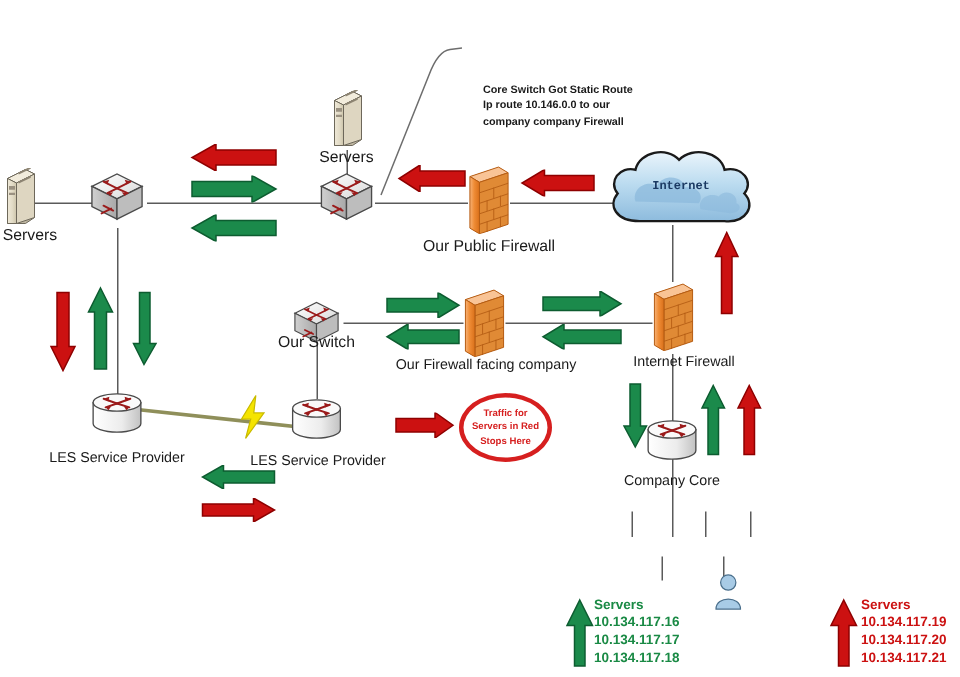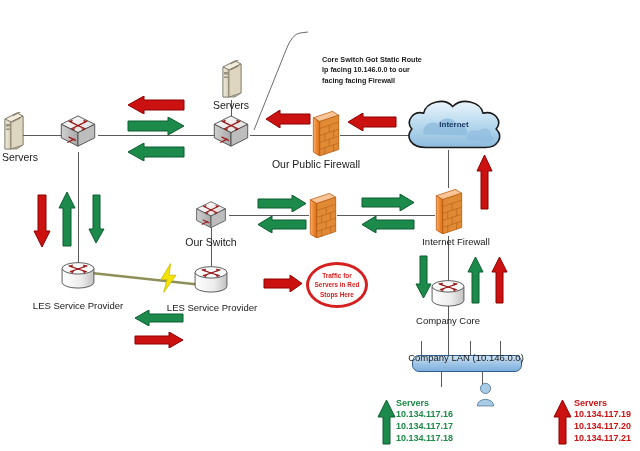--- a/index.html
+++ b/index.html
@@ -250,22 +250,22 @@
       </symbol>
     </defs>
   </svg>
 
 
   <svg class="abs" style="left:180px; top:24px; width:240px; height:110px;">
     <path d="M128 8 L120 9 Q112 10 106 26 L74 106" fill="none" stroke="#6d6d6d" stroke-width="1"></path>
   </svg>
   <div class="abs callout-text" style="left:322px; top:31px;margin-top:24px;">
     <div>Core Switch Got Static Route</div>
-    <div>Ip facing 10.146.0.0 to our</div>
-    <div>facing facing Firewall</div>
+    <div>Ip route 10.146.0.0 to our</div>
+    <div>company company Firewall</div>
   </div>
 
   <div class="abs line-h" style="left:22px; top:135px; width:42px;"></div>
 
   <div class="abs line-h" style="left:98px; top:135px; width:118px;"></div>
 
   <div class="abs line-h" style="left:250px; top:135px; width:62px;"></div>
 
   <div class="abs line-h" style="left:340px; top:135px; width:70px;"></div>
 
@@ -319,41 +319,42 @@
     <svg class="switch" viewBox="0 0 60 56">
         <use href="#ico-switch"></use>
       </svg>
   </div>
 
   <div class="abs" style="left:312px; top:110px;">
     <svg class="firewall" viewBox="0 0 44 72">
         <use href="#ico-firewall"></use>
       </svg>
   </div>
-  <div class="abs node-label" style="left:264px; top:158px; width:104px;text-align:center;">Our Public Firewall</div>
-
-  <div class="abs cloud" style="left:400px; top:96px;">
+  <div class="abs node-label" style="left:274px; top:158px; width:104px;text-align:center;">Our Public Firewall</div>
+
+  <div class="abs cloud" style="left:400px; top:96px;font-family:Liberation Mono, monospace;">
     <svg width="108" height="62" viewBox="0 0 160 94">
         <use href="#ico-cloud"></use>
       </svg>
     <div class="cloud-label">Internet</div>
   </div>
 
   <div class="abs" style="left:194px; top:200px;">
     <svg style="width:34px;height:31px" viewBox="0 0 60 56">
         <use href="#ico-switch"></use>
       </svg>
   </div>
-  <div class="abs node-label" style="left:177px; top:236px; width:68px;">Our Switch</div>
+  <div class="abs node-label" style="left:177px; top:222px; width:68px;">Our Switch</div>
 
   <div class="abs" style="left:309px; top:192px;">
     <svg class="firewall" viewBox="0 0 44 72">
         <use href="#ico-firewall"></use>
       </svg>
   </div>
+  <div class="abs node-label" style="left:258px; top:238px; width:132px; font-size:9.5px;">Our Firewall facing company</div>
 
   <div class="abs" style="left:435px; top:188px;">
     <svg class="firewall" viewBox="0 0 44 72">
         <use href="#ico-firewall"></use>
       </svg>
   </div>
   <div class="abs node-label" style="left:405px; top:236px; width:102px; font-size:9.5px;">Internet Firewall</div>
 
   <div class="abs" style="left:60px; top:262px;">
     <svg class="router" viewBox="0 0 56 44">
@@ -375,24 +376,20 @@
   </div>
   <div class="abs node-label" style="left:152px; top:302px; width:120px; font-size:9.5px;">LES Service Provider</div>
 
   <div class="abs" style="left:430px; top:280px;">
     <svg class="router" viewBox="0 0 56 44">
         <use href="#ico-router"></use>
       </svg>
   </div>
   <div class="abs node-label" style="left:409px; top:315px; width:78px; font-size:9.5px;">Company Core</div>
 
-  <div class="abs" style="left:412px; top:355px;">
-    <div class="lan-bar"></div>
-    <div class="lan-label" style="top:-3px;">Company LAN (10.146.0.0)</div>
-  </div>
 
   <div class="abs" style="left:476px; top:382px;">
     <svg style="width:19px;height:25px" viewBox="0 0 28 36">
         <use href="#ico-user"></use>
       </svg>
   </div>
 
   <svg class="arrow" style="left:126px; top:96px; width:60px; height:18px;">
     <polygon points="58,4 18,4 18,0 2,9 18,18 18,14 58,14" fill="#cc1111" stroke="#8e0000" stroke-width="1"></polygon>
   </svg>

